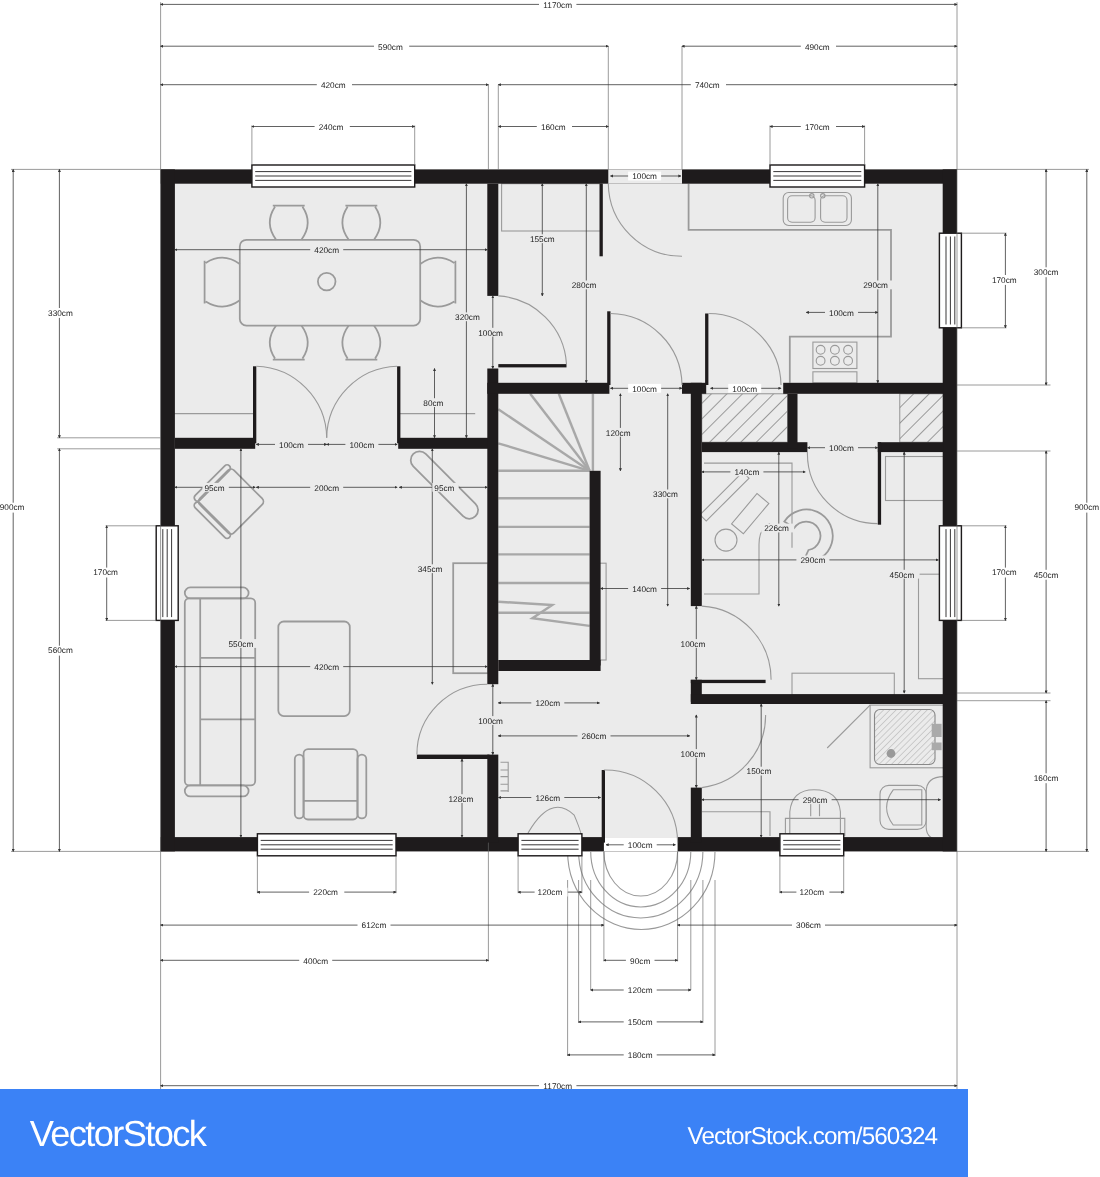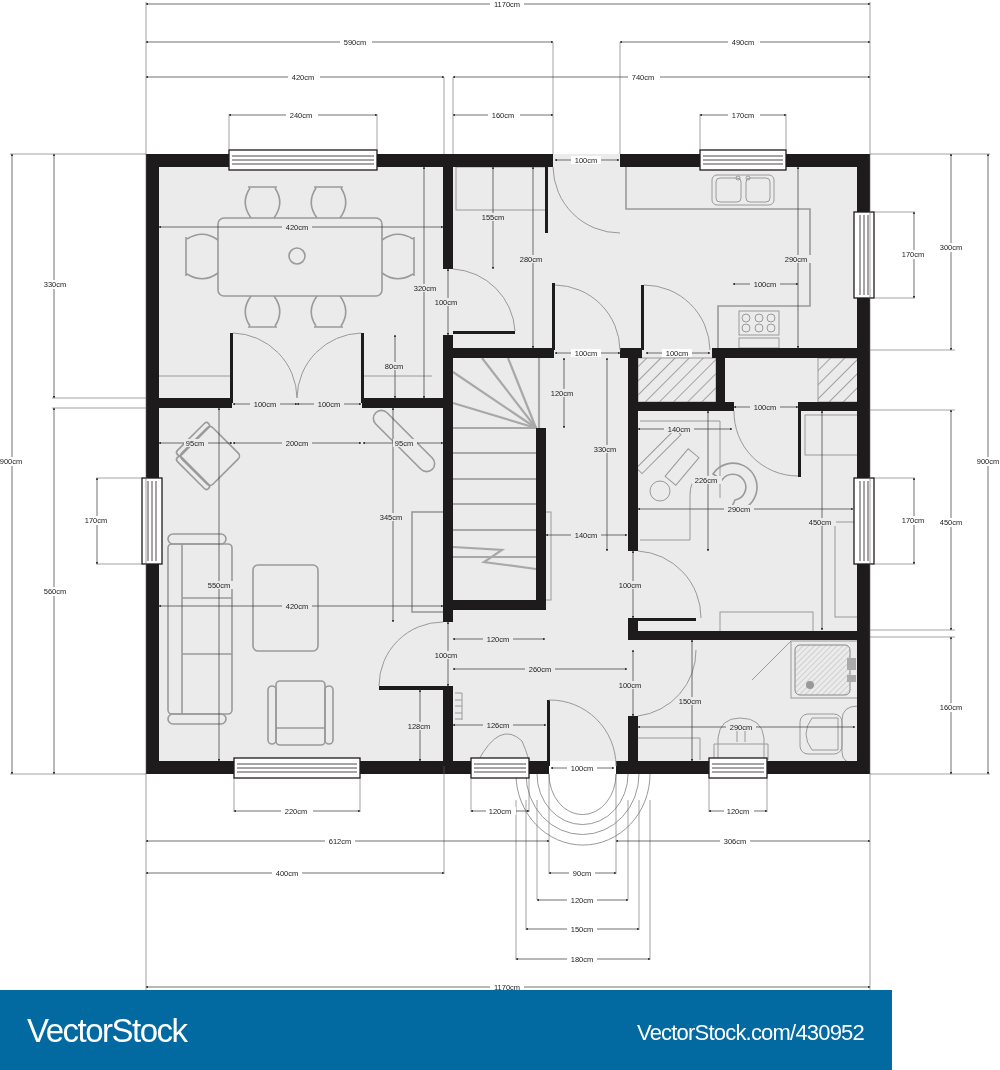--- a/index.html
+++ b/index.html
@@ -11,21 +11,21 @@
   .wall { fill: #1e1b1c; }
   .floor { fill: #ebebeb; }
   .furn { stroke: #9a9a9a; stroke-width: 1.6; fill: none; }
   .furn-thin { stroke: #9a9a9a; stroke-width: 1; fill: none; }
   .door-arc { stroke: #999; stroke-width: 1; fill: none; }
   .stair { stroke: #a8a8a8; stroke-width: 2.2; fill: none; }
   .window-frame { fill: #fff; stroke: #1e1b1c; stroke-width: 1.3; }
   .window-line { stroke: #1e1b1c; stroke-width: 0.8; }
   .text-bg { fill: #ebebeb; }
   .text-bg-w { fill: #ffffff; }
-  #footer { position: absolute; left: 0; top: 990px; width: 880px; height: 80px; background: #0369a1; padding-left: 12px; }
+  #footer { position: absolute; left: 0; top: 990px; width: 880px; height: 80px; background: #3b82f6; }
   #footer .brand { position: absolute; left: 27px; top: 22px; color: #fff; font-size: 33px; letter-spacing: -1.5px; font-family: "Liberation Sans", sans-serif; }
   #footer .ref { position: absolute; right: 28px; top: 30px; color: #fff; font-size: 22px; letter-spacing: -0.8px; font-family: "Liberation Sans", sans-serif; }
 </style>
 </head>
 <body>
 
 <svg id="plan" viewBox="0 0 1000 990" xmlns="http://www.w3.org/2000/svg">
   <defs>
     <marker id="arr" viewBox="0 0 6 6" refX="5" refY="3" markerWidth="4" markerHeight="4" orient="auto-start-reverse">
       <path d="M0,0 L6,3 L0,6 z" fill="#333"></path>
@@ -525,14 +525,14 @@
       <text class="dim-text" x="630" y="688" text-anchor="middle">100cm</text>
     <rect class="text-bg" x="677" y="697" width="30" height="8"></rect>
       <text class="dim-text" x="690" y="704" text-anchor="middle">150cm</text>
     <rect class="text-bg" x="726" y="723" width="30" height="8"></rect>
       <text class="dim-text" x="741" y="730" text-anchor="middle">290cm</text>
   </g>
 </svg>
 
 <div id="footer">
   <span class="brand">VectorStock</span>
-  <span class="ref">VectorStock.com/430952</span>
+  <span class="ref">VectorStock.com/560324</span>
 </div>
 
 </body></html>

